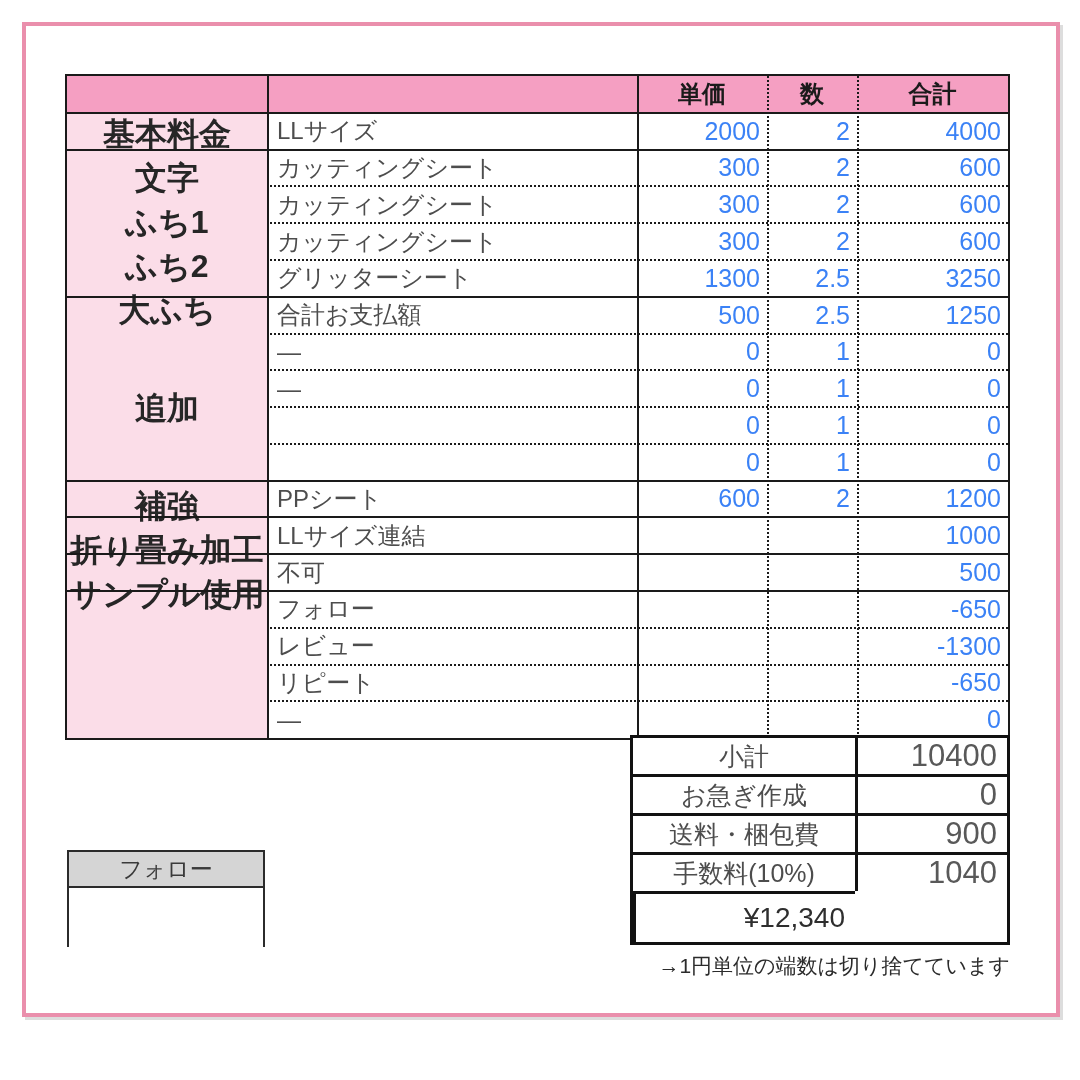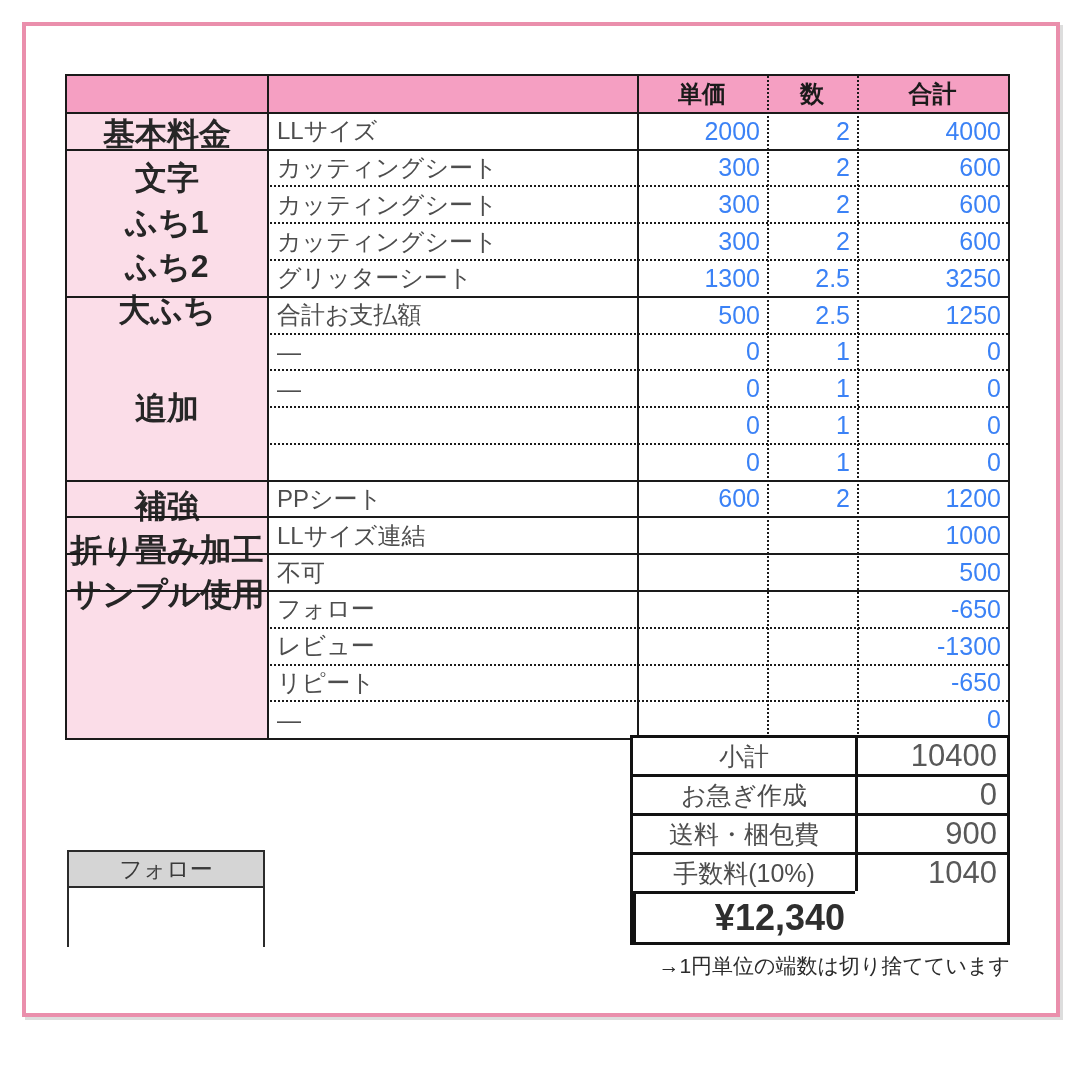--- a/index.html
+++ b/index.html
@@ -47,21 +47,21 @@
     position:absolute;left:630px;top:735px;width:380px;height:210px;
     border:3px solid #111111;box-sizing:border-box;background:#ffffff;
     display:grid;grid-template-columns:222px 1fr;grid-template-rows:1fr 1fr 1fr 1fr 1.55fr;
   }
   .s-label{display:flex;align-items:center;justify-content:center;
     font-size:25px;color:#4d4d4d;border-top:3px solid #111111;}
   .s-value{display:flex;align-items:center;justify-content:flex-end;padding-right:10px;
     font-size:31px;color:#595959;border-top:3px solid #111111;border-left:3px solid #111111;}
   .s-first{border-top:none;}
   .s-total-label{font-weight:bold;font-size:26px;color:#1f1f1f;}
-  .s-total-value{font-weight:bold;font-size:36px;color:#2e2e2e;}
+  .s-total-value{font-weight:normal;font-size:28px;color:#2e2e2e;}
   .note{
     position:absolute;right:70px;top:952px;width:500px;text-align:right;
     font-size:21px;color:#2b2b2b;
   }
   
   .ship{
     position:absolute;left:67px;top:850px;width:198px;height:97px;
     border:2px solid #2b2b2b;box-sizing:border-box;background:#ffffff;
   }
   .ship-hdr{height:34px;background:#d5d5d5;border-bottom:2px solid #2b2b2b;

